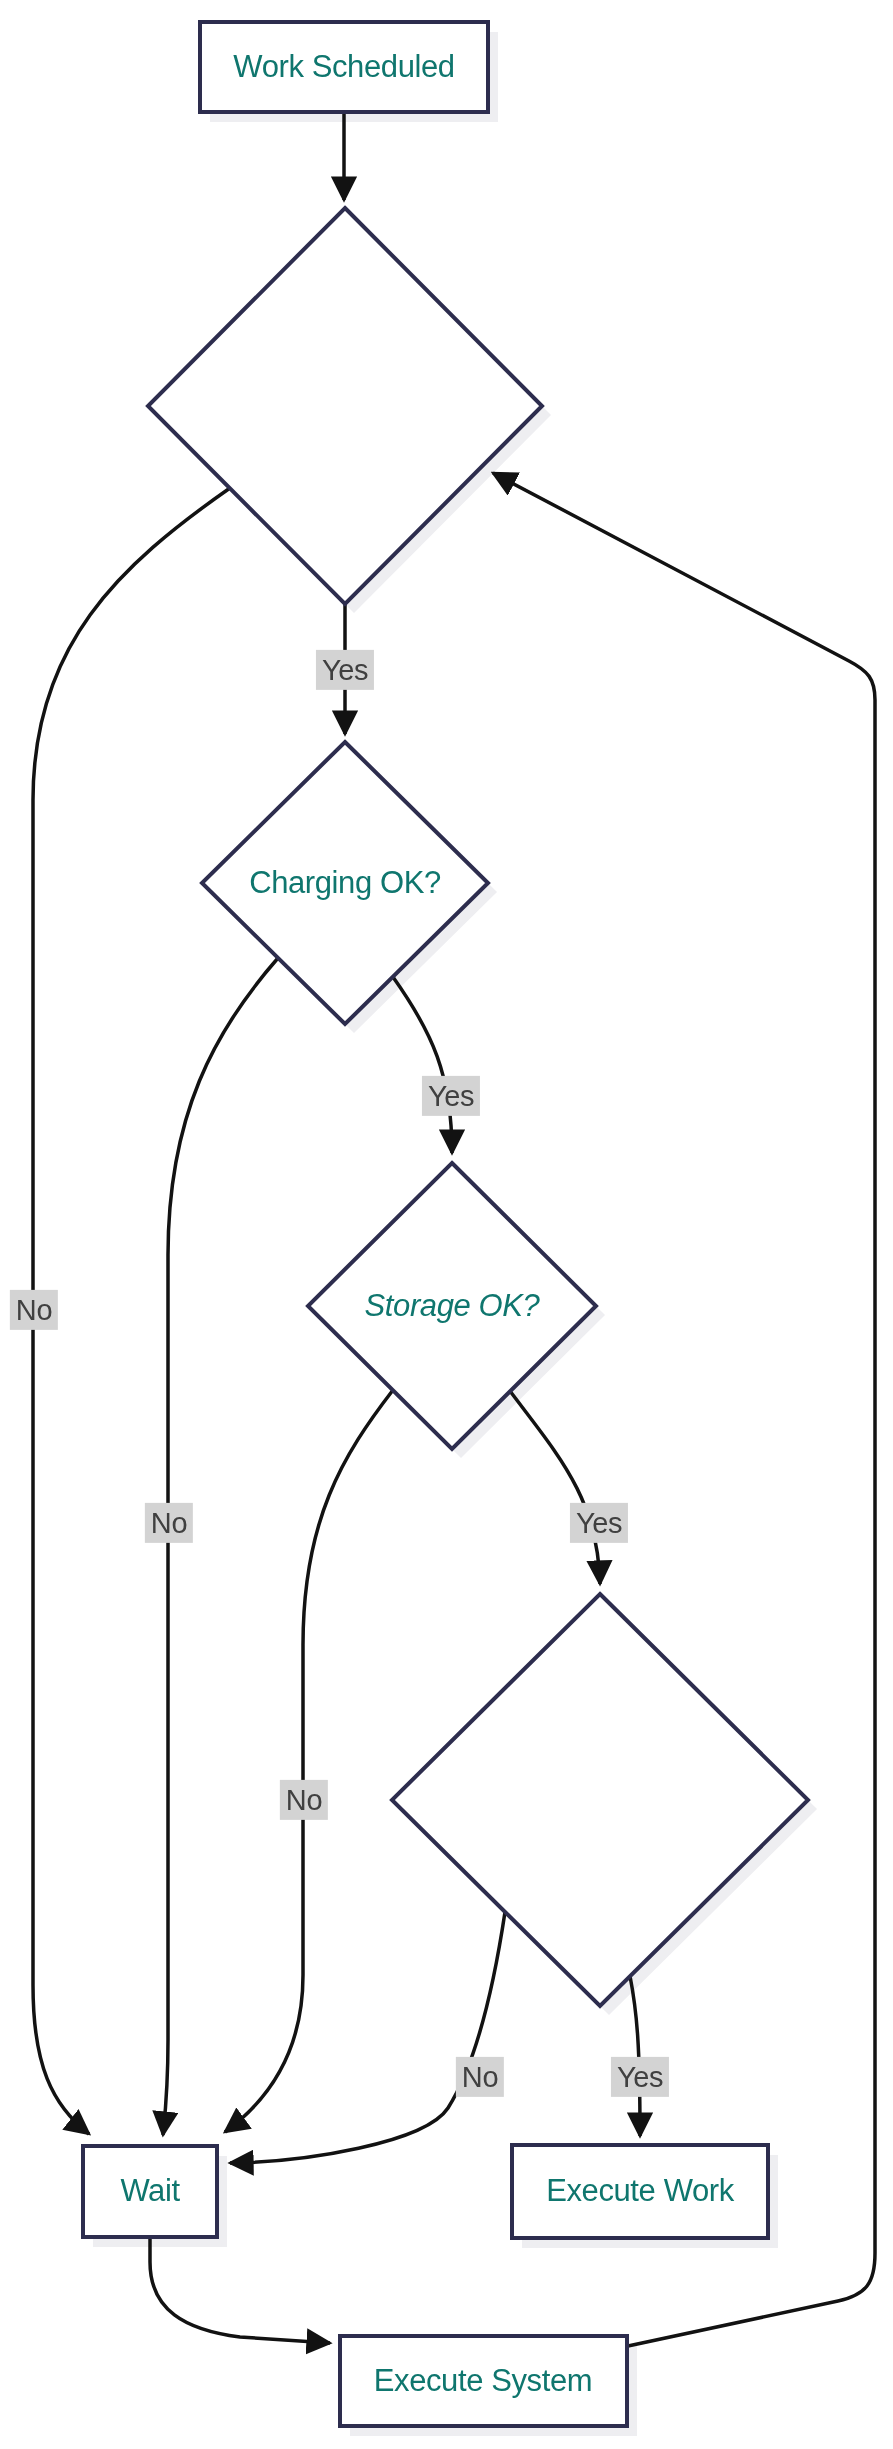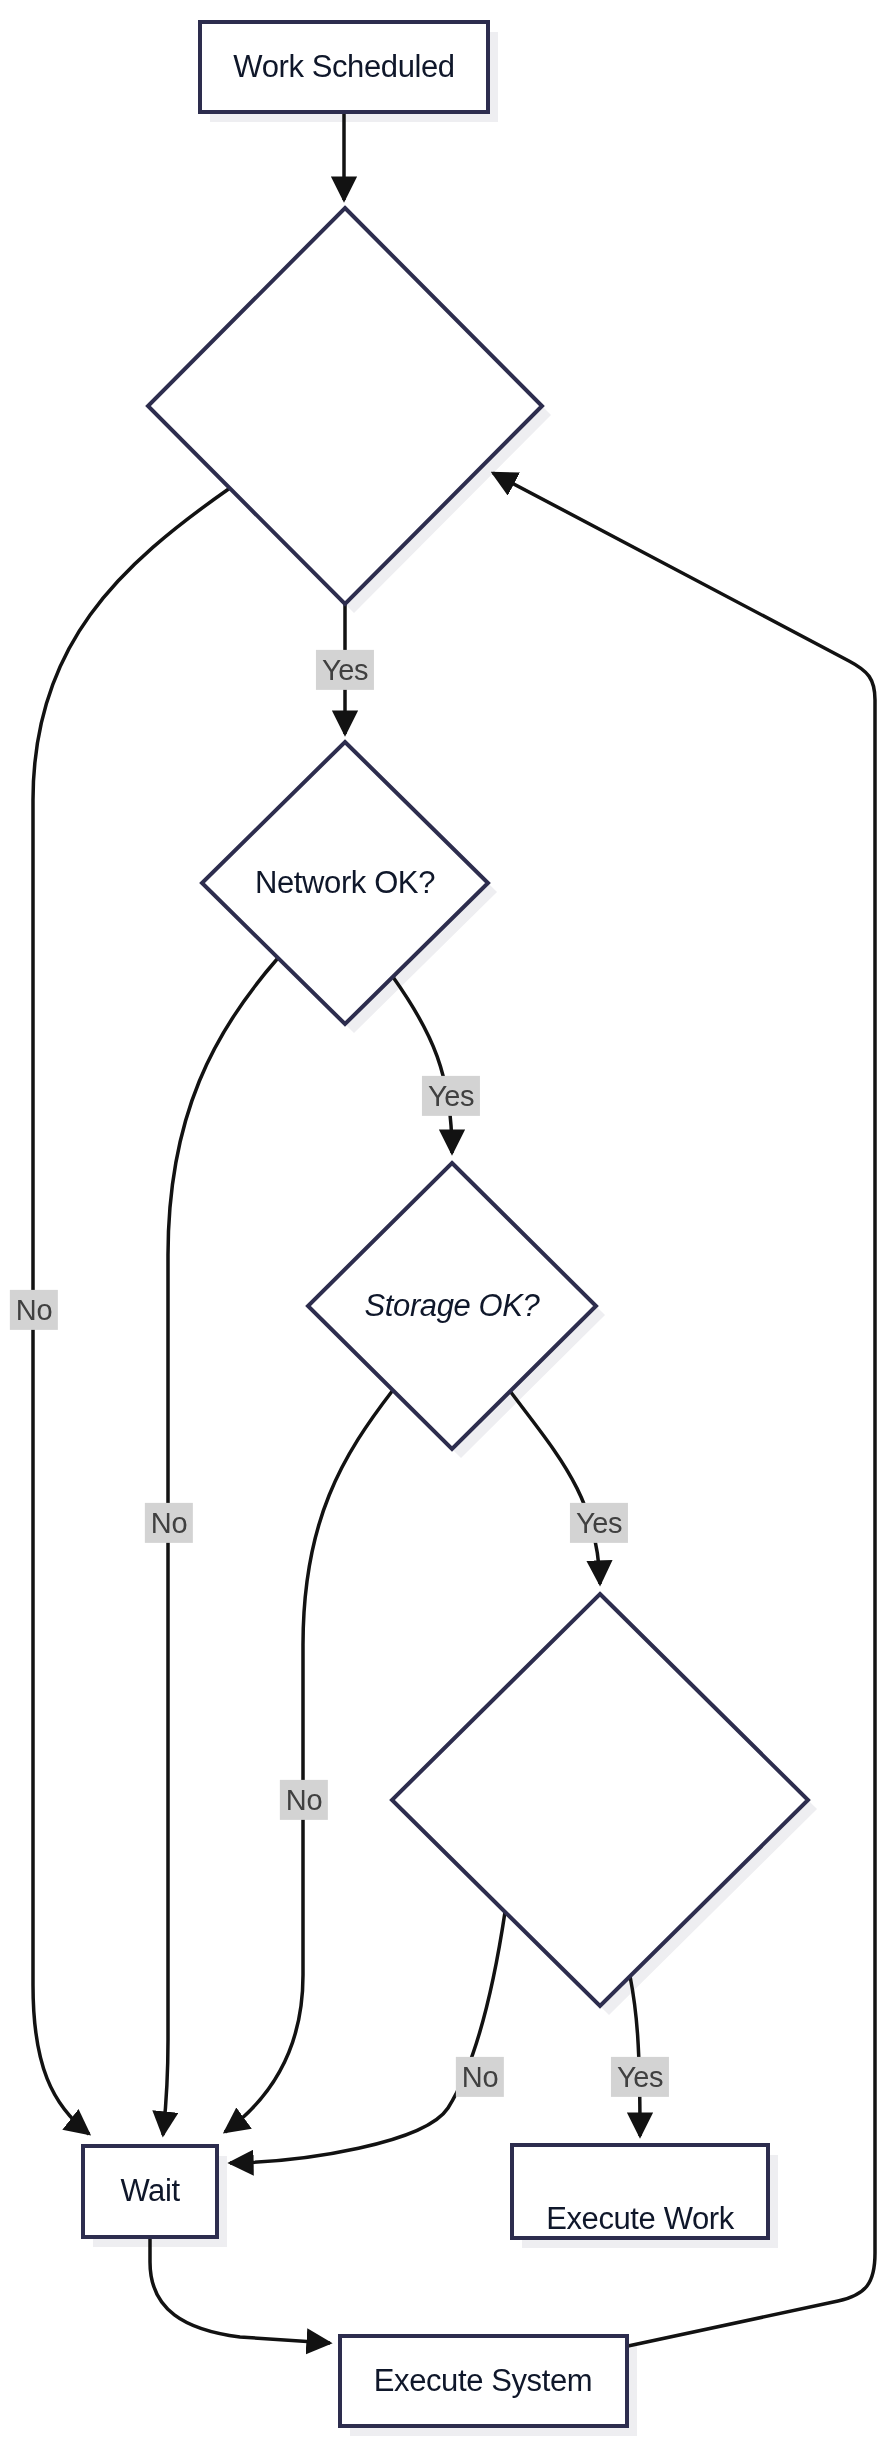--- a/index.html
+++ b/index.html
@@ -18,21 +18,21 @@
   svg.layer {
     position: absolute;
     left: 0;
     top: 0;
   }
   .node-label {
     position: absolute;
     transform: translate(-50%, -50%);
     font-size: 31px;
     letter-spacing: -0.4px;
-    color: #0f172a;
+    color: #0f766e;
     white-space: nowrap;
     text-align: center;
   }
   .edge-label {
     position: absolute;
     transform: translate(-50%, -50%);
     font-size: 29px;
     letter-spacing: -0.4px;
     color: #404040;
     background: #d3d3d3;
@@ -84,24 +84,24 @@
       <polygon points="345,742 488,883 345,1024 202,883"></polygon>
       <polygon points="452,1163 596,1306 452,1449 308,1306"></polygon>
       <polygon points="600,1594 808,1800 600,2006 392,1800"></polygon>
       <rect x="83" y="2146" width="134" height="91"></rect>
       <rect x="512" y="2145" width="256" height="93"></rect>
       <rect x="340" y="2336" width="287" height="90"></rect>
     </g>
   </svg>
 
   <div class="node-label" style="left:344px; top:67px;">Work Scheduled</div>
-  <div class="node-label" style="left:345px; top:883px;">Network OK?</div>
+  <div class="node-label" style="left:345px; top:883px;">Charging OK?</div>
   <div class="node-label" style="left:452px; top:1306px;font-style:italic;">Storage OK?</div>
   <div class="node-label" style="left:150px; top:2191px;">Wait</div>
-  <div class="node-label" style="left:640px; top:2191px;margin-top:28px;">Execute Work</div>
+  <div class="node-label" style="left:640px; top:2191px;">Execute Work</div>
   <div class="node-label" style="left:483px; top:2381px;">Execute System</div>
 
   <div class="edge-label" style="left:345px; top:670px;">Yes</div>
   <div class="edge-label" style="left:34px; top:1310px;">No</div>
   <div class="edge-label" style="left:451px; top:1096px;">Yes</div>
   <div class="edge-label" style="left:169px; top:1523px;">No</div>
   <div class="edge-label" style="left:599px; top:1523px;">Yes</div>
   <div class="edge-label" style="left:304px; top:1800px;">No</div>
   <div class="edge-label" style="left:640px; top:2077px;">Yes</div>
   <div class="edge-label" style="left:480px; top:2077px;">No</div>

